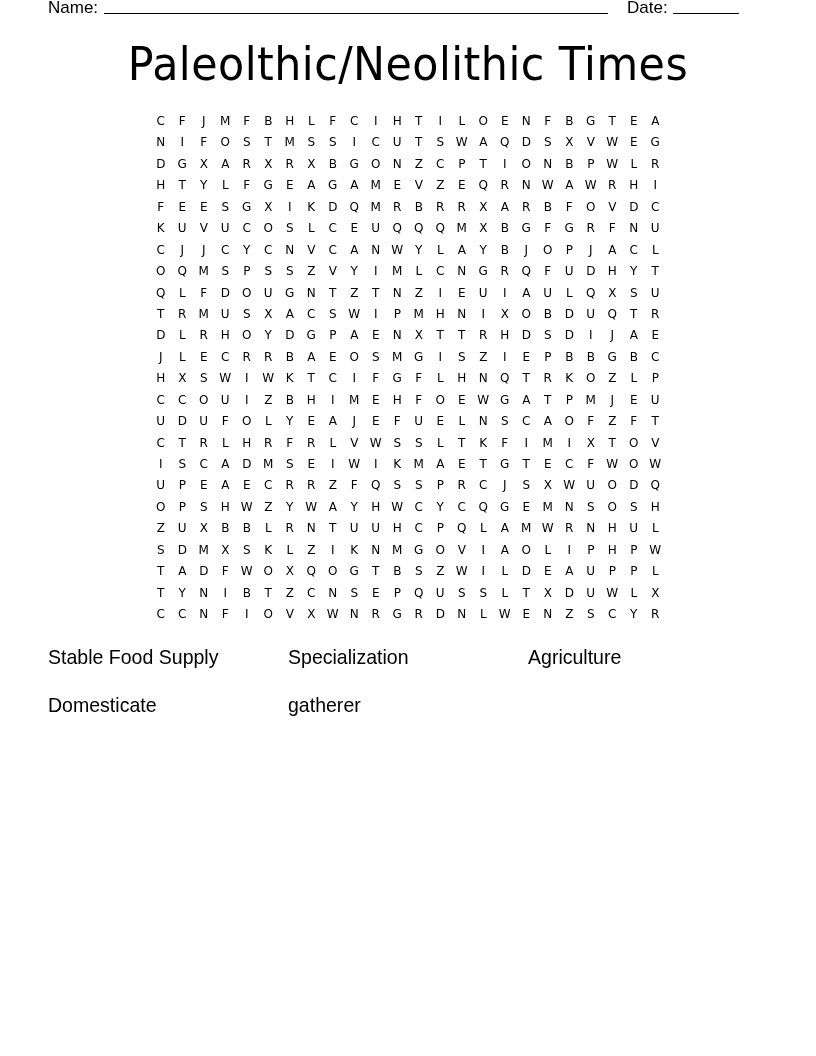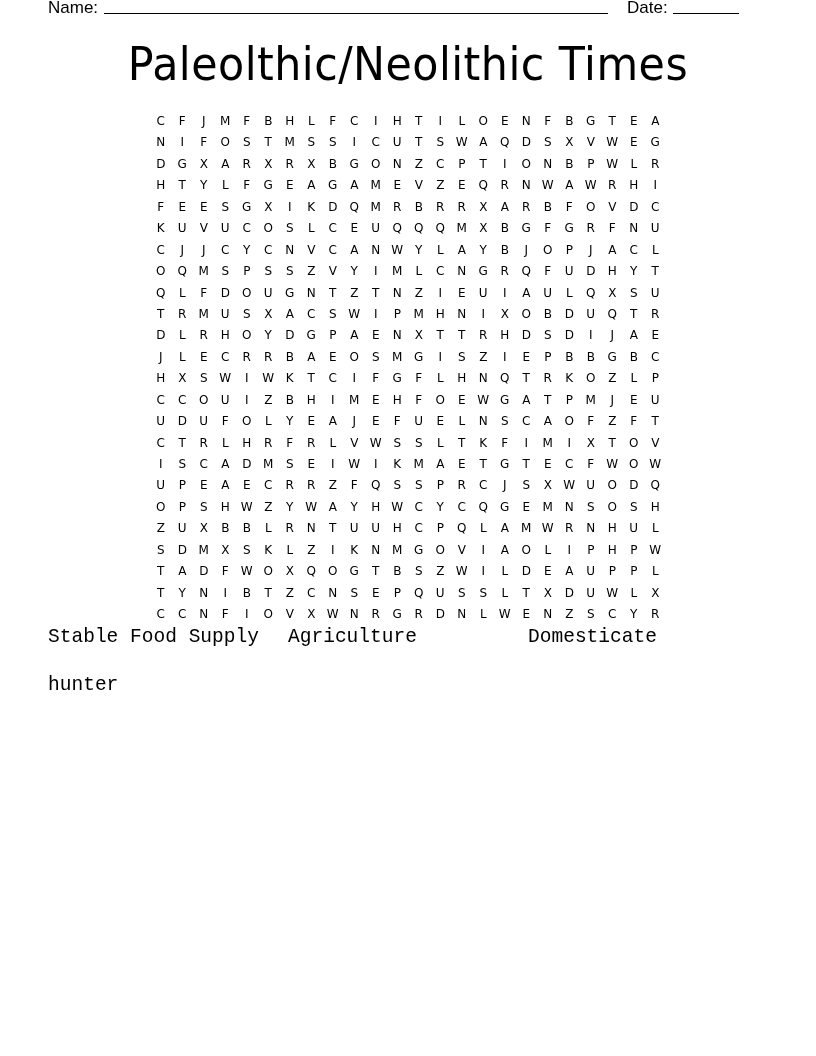--- a/index.html
+++ b/index.html
@@ -18,23 +18,23 @@
     letter-spacing: 0.5px; font-weight: normal; transform: scaleX(0.93);
   }
   .grid {
     position: absolute; top: 111px; left: 150px;
     display: grid; grid-template-columns: repeat(24, 21.5px);
     grid-auto-rows: 21.45px;
     font-family: "DejaVu Sans", sans-serif; font-size: 12px;
   }
   .grid span { text-align: center; line-height: 21px; }
   .words {
-    position: absolute; top: 621px; left: 48px;
+    position: absolute; top: 641px; left: 48px;
     display: grid; grid-template-columns: 240px 240px 240px; grid-auto-rows: 48px;
-    font-family: Liberation Mono, monospace; font-size: 21px; line-height: 32px;
+    font-family: Liberation Sans, sans-serif; font-size: 21px; line-height: 32px;
   }
   .words span { white-space: nowrap; transform: scaleX(0.93); transform-origin: left center; display: inline-block; }
 </style>
 </head>
 <body>
 
 <div class="header">
   <span class="name-label">Name:</span>
   <div class="name-line"></div>
   <span class="date-label">Date:</span>
@@ -617,16 +617,17 @@
     <span>N</span>
     <span>Z</span>
     <span>S</span>
     <span>C</span>
     <span>Y</span>
     <span>R</span>
   </div>
 
 <div class="words" id="words">
     <div><span>Stable Food Supply</span></div>
+    <div><span>Specialization</span></div>
     <div><span>Agriculture</span></div>
     <div><span>Domesticate</span></div>
-    <div><span>hunter</span></div>
+    <div><span>gatherer</span></div>
   </div>
 
 </body></html>

